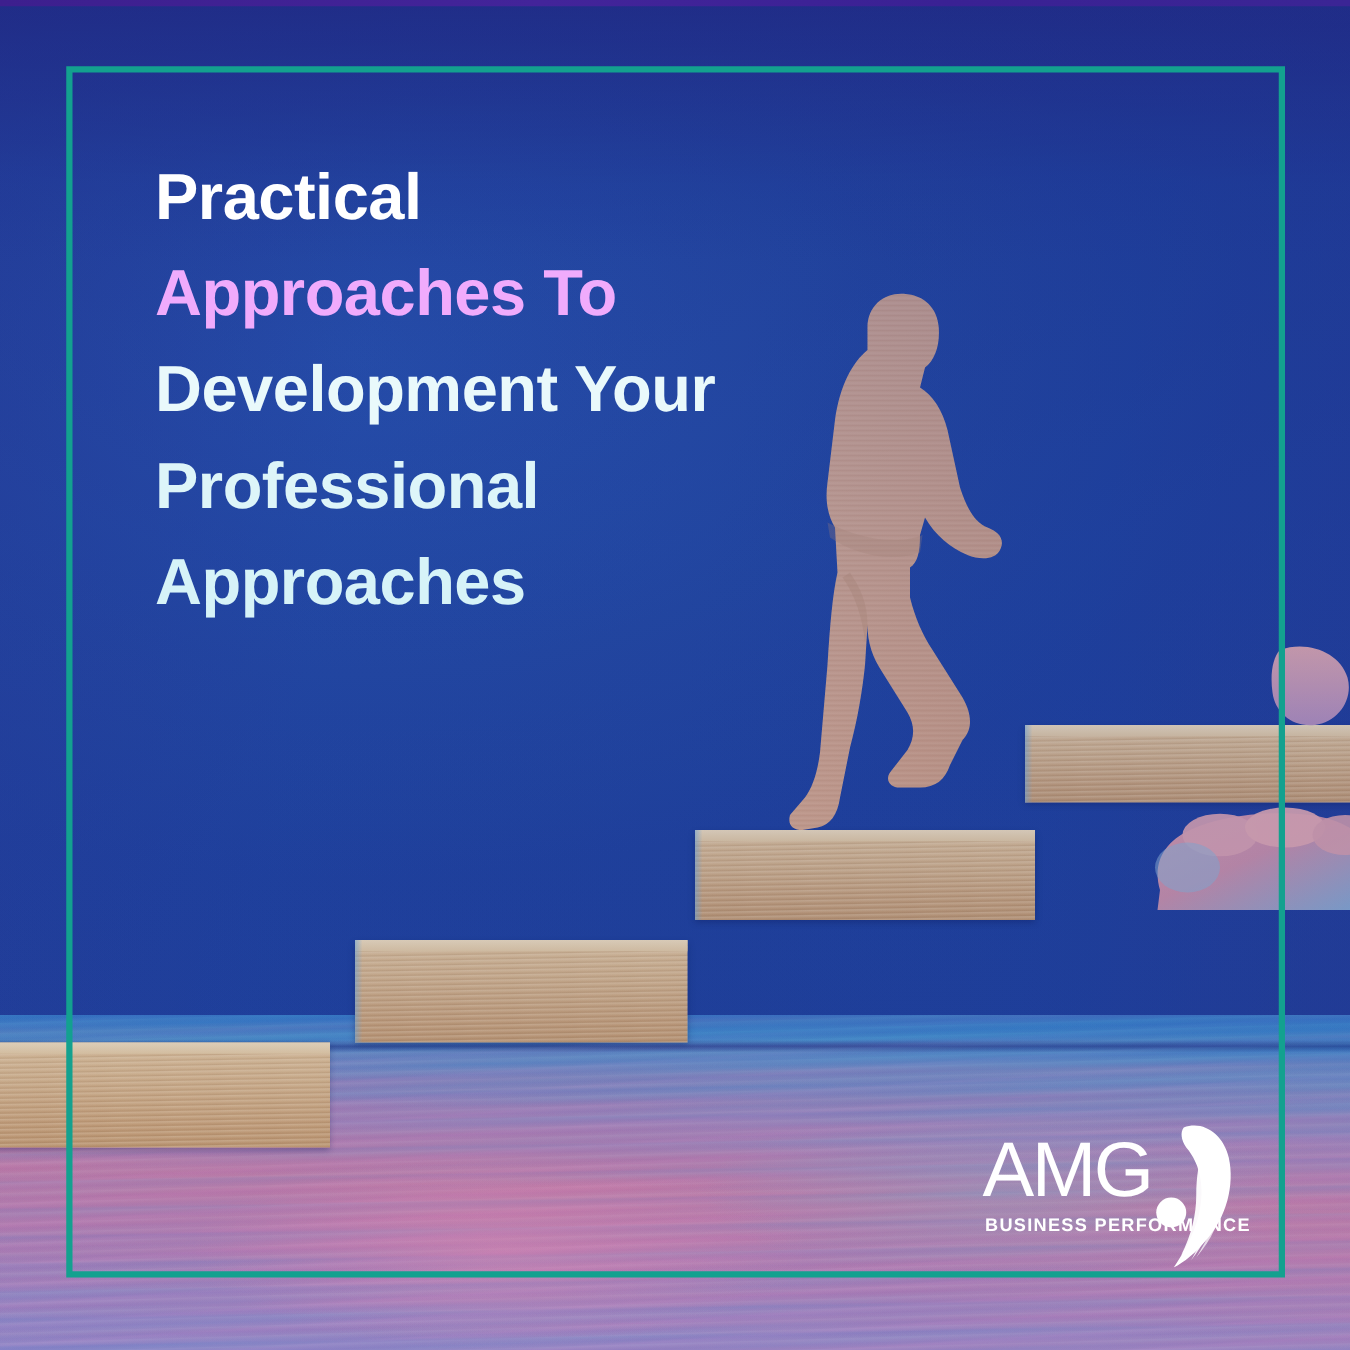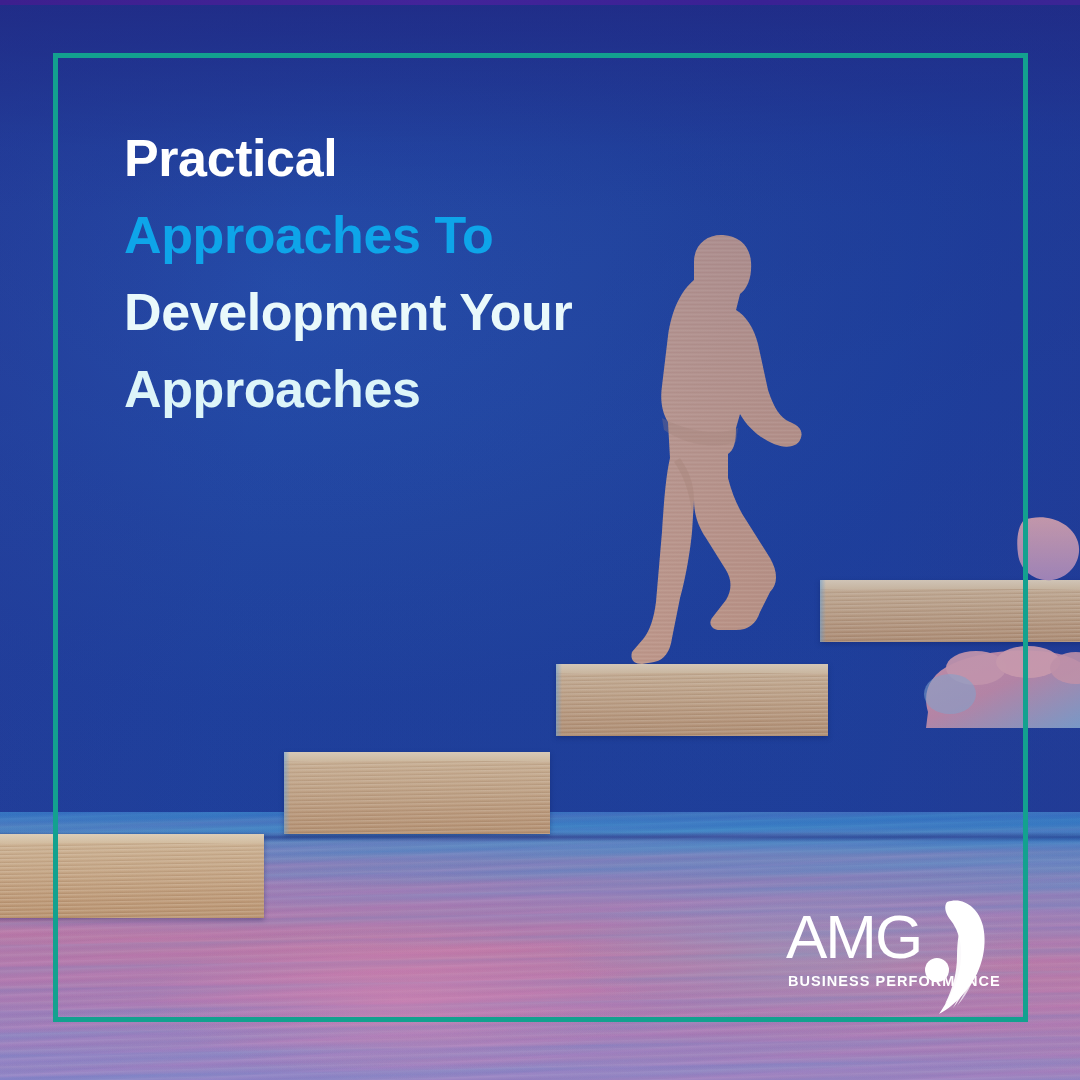--- a/index.html
+++ b/index.html
@@ -212,21 +212,21 @@
     width: 620px;
     margin: 16px;
     font-size: 52px;
     font-weight: 700;
     line-height: 77px;
     letter-spacing: -0.4px;
     color: #ffffff;
   }
   .headline .ln { display: block; white-space: nowrap; }
   .headline .ln:nth-child(1) { color: #ffffff; }
-  .headline .ln:nth-child(2) { color: #0ea5e9; }
+  .headline .ln:nth-child(2) { color: #f0abfc; }
   .headline .ln:nth-child(3) { color: #e9f9fb; }
   .headline .ln:nth-child(4) { color: #ddf5f9; }
   .headline .ln:nth-child(5) { color: #d6f3f8; }
 
   
   .logo {
     position: absolute;
     left: 786px;
     top: 906px;
     width: 200px;
@@ -432,20 +432,21 @@
   </div>
 
   <div class="top-strip"></div>
 
   <div class="frame"></div>
 
   <h1 class="headline">
     <span class="ln">Practical</span>
     <span class="ln">Approaches To</span>
     <span class="ln">Development Your</span>
+    <span class="ln">Professional</span>
     <span class="ln">Approaches</span>
   </h1>
 
   <div class="logo">
     <div class="logo-wordmark">AMG</div>
     <div class="logo-tagline">BUSINESS PERFORMANCE</div>
     <div class="logo-swoosh">
       <svg viewBox="0 0 78 118" xmlns="http://www.w3.org/2000/svg">
 
         <path fill="#ffffff" d="M30 6 C46 0 62 12 66 30 C71 52 64 78 48 96 C40 106 30 114 22 118 C30 106 38 92 42 76 C47 56 44 36 32 22 C28 16 27 10 30 6 Z"></path>

